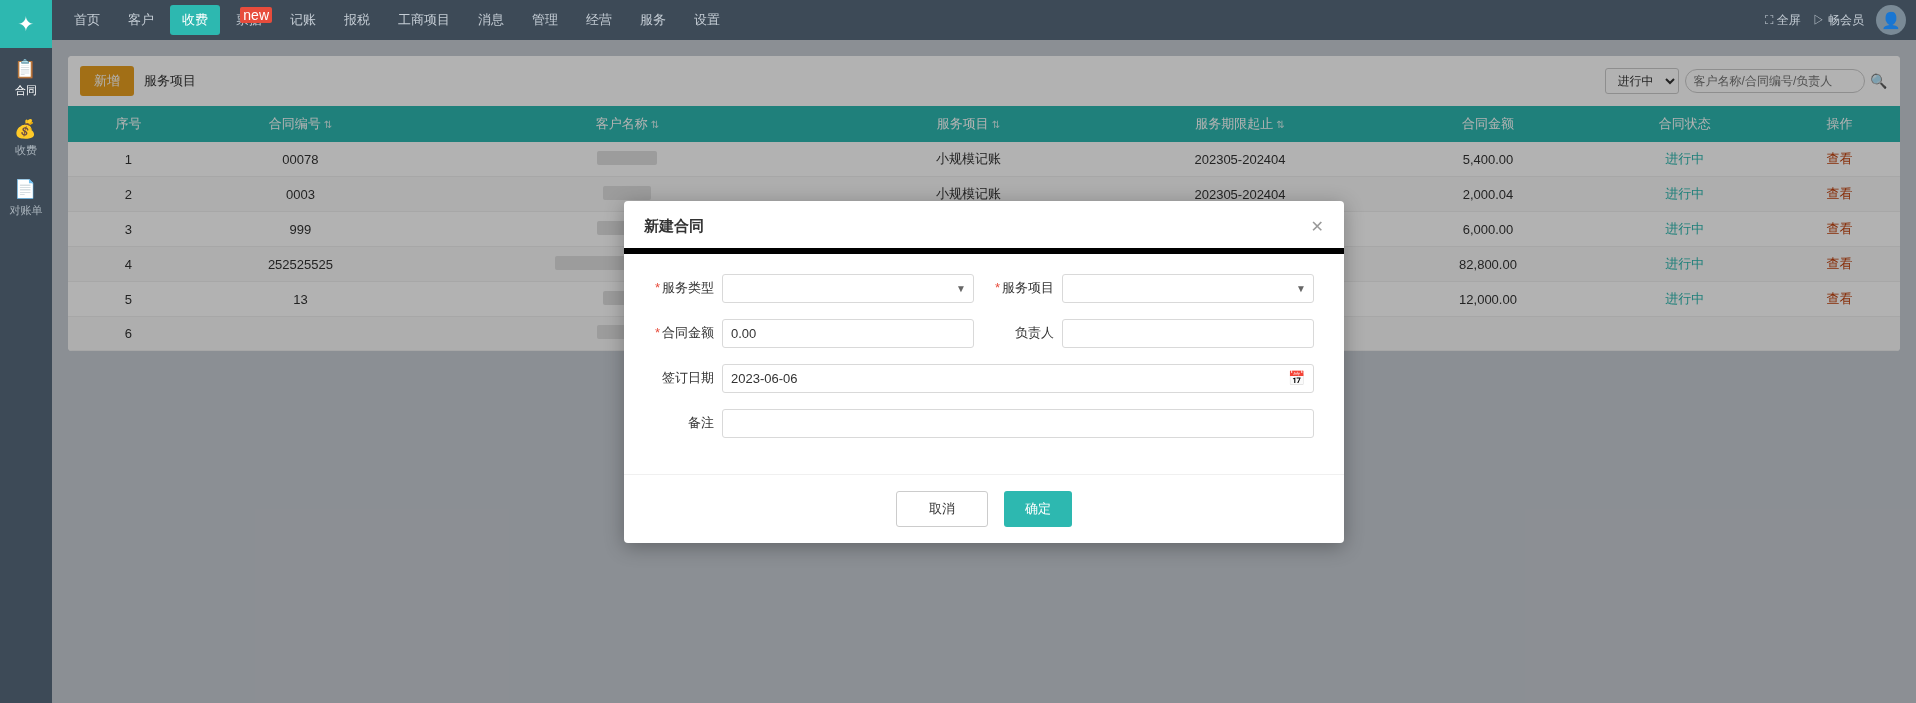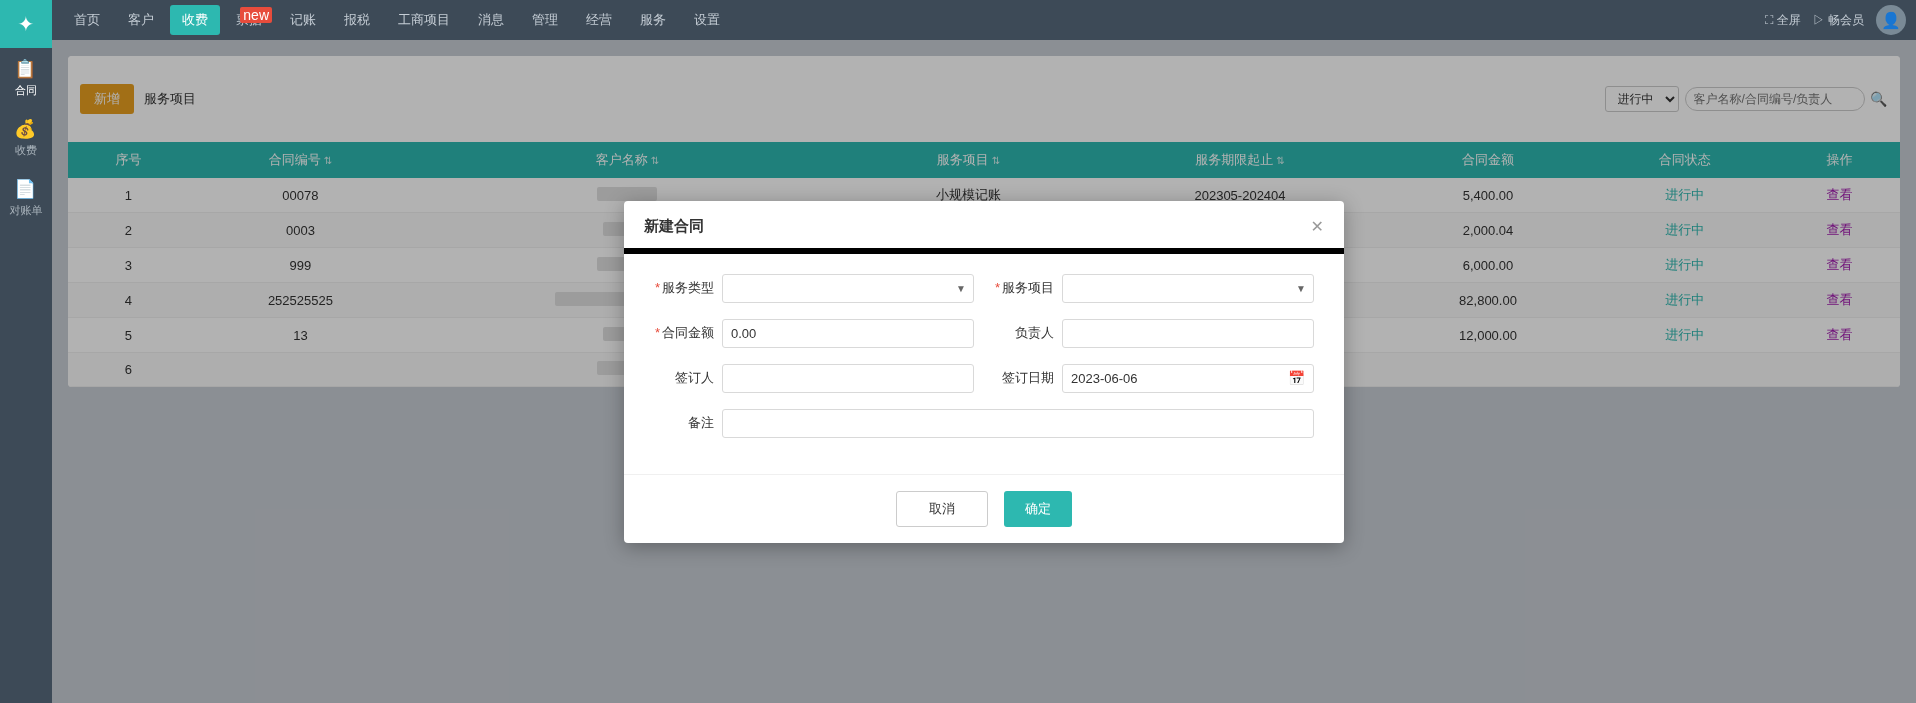--- a/index.html
+++ b/index.html
@@ -108,21 +108,21 @@
 
     
     .table-container {
       background: white;
       border-radius: 4px;
       overflow: hidden;
     }
     .table-toolbar {
       display: flex;
       align-items: center;
-      padding: 28px 12px;
+      padding: 10px 12px;
       gap: 10px;
       background: white;
     }
     .btn-new {
       background: #e8a020;
       color: white;
       border: none;
       padding: 6px 14px;
       border-radius: 3px;
       cursor: pointer;
@@ -180,21 +180,21 @@
     thead th.sortable { cursor: pointer; }
     thead th .sort-arrows { font-size: 10px; margin-left: 3px; color: rgba(255,255,255,0.8); }
     tbody tr { border-bottom: 1px solid #f0f0f0; }
     tbody tr:nth-child(even) { background: #f9f9f9; }
     tbody td {
       padding: 8px 10px;
       text-align: center;
       font-size: 13px;
       color: #333;
     }
-    .action-link { color: #a21caf; cursor: pointer; }
+    .action-link { color: #c2410c; cursor: pointer; }
     .status-badge { color: #2db8b0; }
 
     
     .modal-overlay {
       position: absolute;
       top: 0; left: 0; right: 0; bottom: 0;
       background: rgba(0,0,0,0.3);
       display: flex;
       align-items: center;
       justify-content: center;
@@ -491,24 +491,20 @@
               <input class="form-input" type="text" value="0.00" style="">
             </div>
             <div class="form-group">
               <span class="form-label">负责人</span>
               <input class="form-input" type="text" value="" style="">
             </div>
           </div>
 
           <div class="form-row">
             <div class="form-group">
-              <span class="form-label">签订人</span>
-              <input class="form-input" type="text" value="" style="">
-            </div>
-            <div class="form-group">
               <span class="form-label">签订日期</span>
               <div class="date-input-wrapper">
                 <input class="form-input" type="text" value="2023-06-06" style="">
                 <span class="date-icon">📅</span>
               </div>
             </div>
           </div>
 
           <div class="form-row">
             <div class="form-group">

